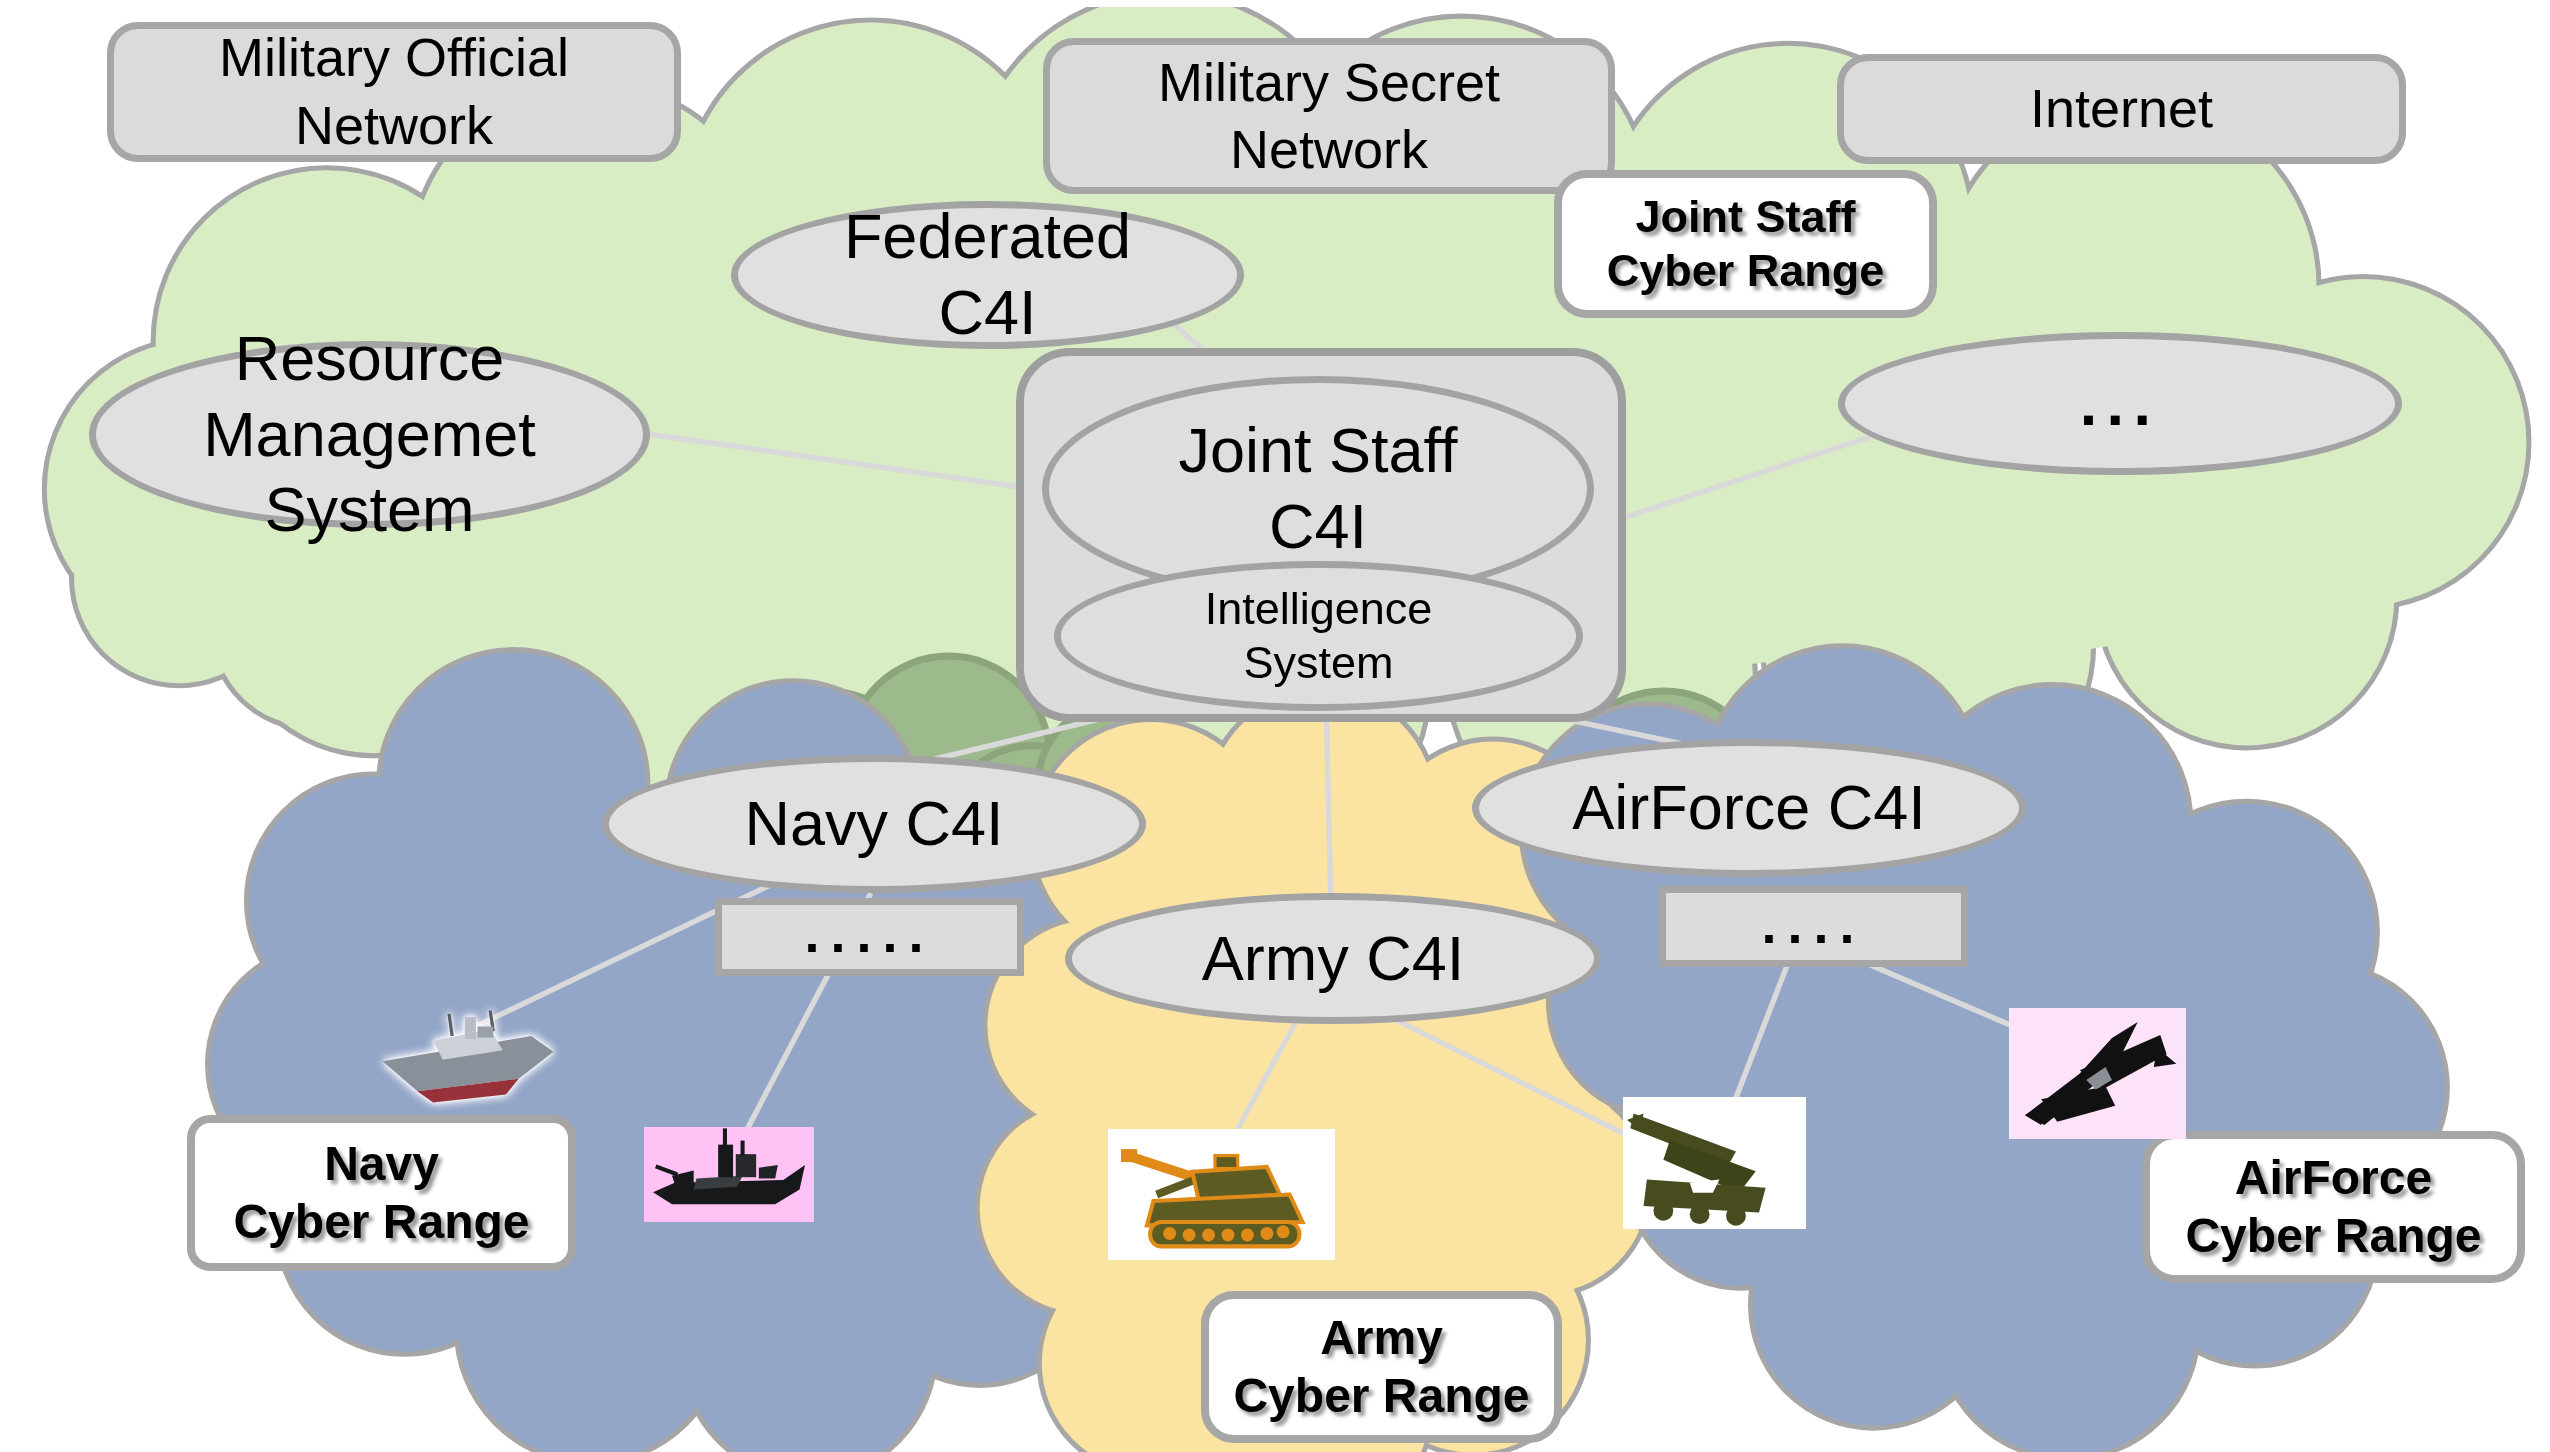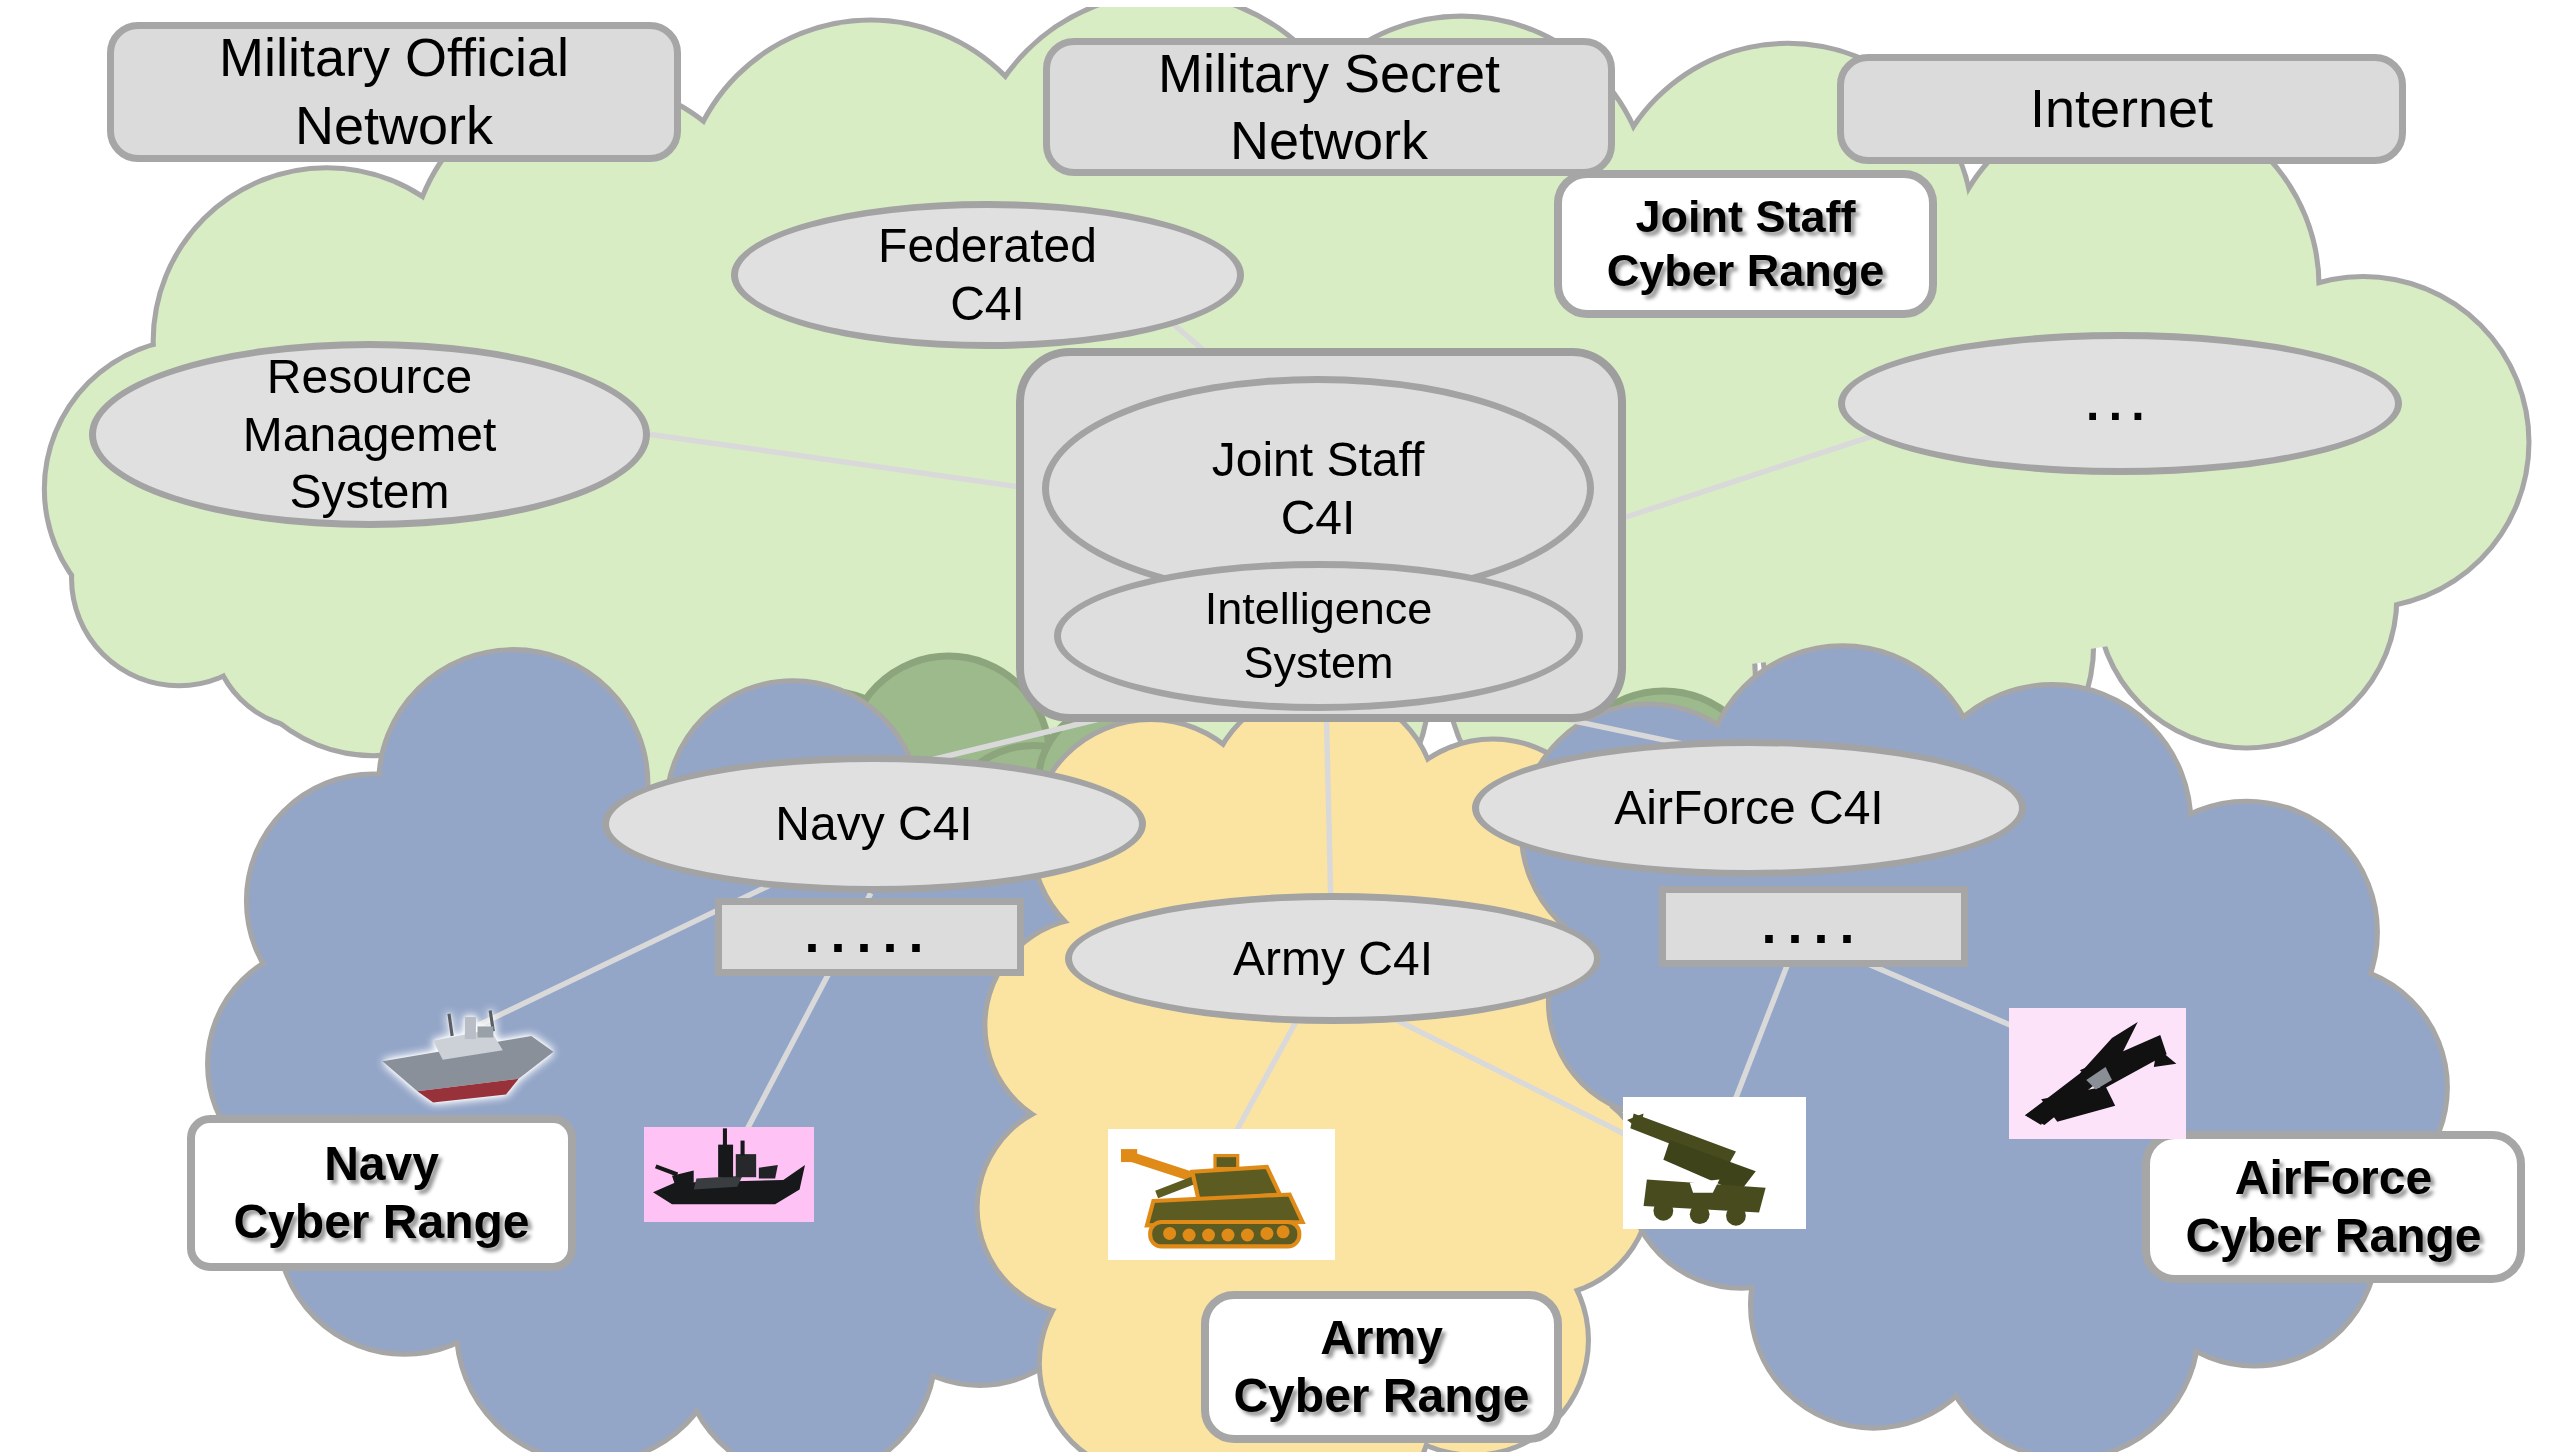--- a/index.html
+++ b/index.html
@@ -8,21 +8,21 @@
   #bg{position:absolute;left:0;top:0;}
   .node{position:absolute;box-sizing:border-box;display:flex;align-items:center;
         justify-content:center;text-align:center;}
   .pre{white-space:pre-line;}
   .gbox{background:#dbdbdb;border:7px solid #a6a6a6;border-radius:31px;
         font-size:54px;line-height:1.25;}
   .wbox{background:#ffffff;border:8.6px solid #a6a6a6;border-radius:33px;
         font-size:48px;line-height:1.2;font-weight:bold;
         text-shadow:3.9px 3.9px 3.9px rgba(0,0,0,0.40);}
   .ellipse{background:#e0e0e0;border:7.8px solid #a3a3a3;border-radius:50%;
-        font-size:48px;line-height:1.2;}
+        font-size:63px;line-height:1.2;}
   .container-box{background:#dcdcdc;border:8.6px solid #9e9e9e;border-radius:54px;}
   .dotsbox{background:#dcdcdc;border:7px solid #a6a6a6;font-size:54px;font-weight:bold;
         letter-spacing:11px;align-items:flex-end;padding-bottom:4.7px;}
   .imgtile{position:absolute;display:flex;align-items:center;justify-content:center;}
   .imgtile svg{width:100%;height:100%;}
   .glow{filter:drop-shadow(0 0 4.7px #ffffff) drop-shadow(0 0 1.6px #ffffff);}
 </style>
 </head>
 <body>
 
@@ -134,21 +134,21 @@
       <line x1="1670" y1="1300" x2="1580" y2="1465"></line>
       <line x1="1790" y1="1300" x2="2160" y2="1485"></line>
       <line x1="2300" y1="1230" x2="2215" y2="1450"></line>
       <line x1="2400" y1="1230" x2="2645" y2="1335"></line>
     </g>
   </svg>
 
   <div class="node gbox pre" style="left:107px;top:14.8px;width:574px;height:140px;">Military Official
 Network</div>
 
-  <div class="node gbox pre" style="left:1043px;top:31px;width:572px;height:138px;">Military Secret
+  <div class="node gbox pre" style="left:1043px;top:31px;width:572px;height:156px;">Military Secret
 Network</div>
 
   <div class="node gbox" style="left:1837px;top:47px;width:569px;height:110px;">Internet</div>
 
   <div class="node ellipse pre" style="left:731px;top:194px;width:513px;height:148px;">Federated
 C4I</div>
 
   <div class="node wbox pre" style="left:1554px;top:163px;width:383px;height:148px;font-size:45px;">Joint Staff
 Cyber Range</div>
 

